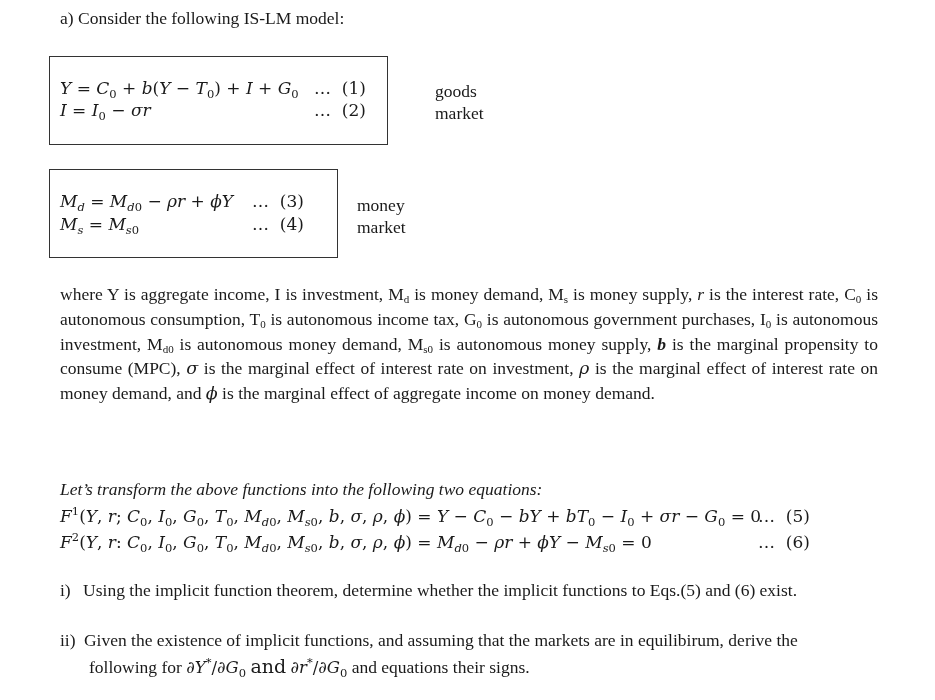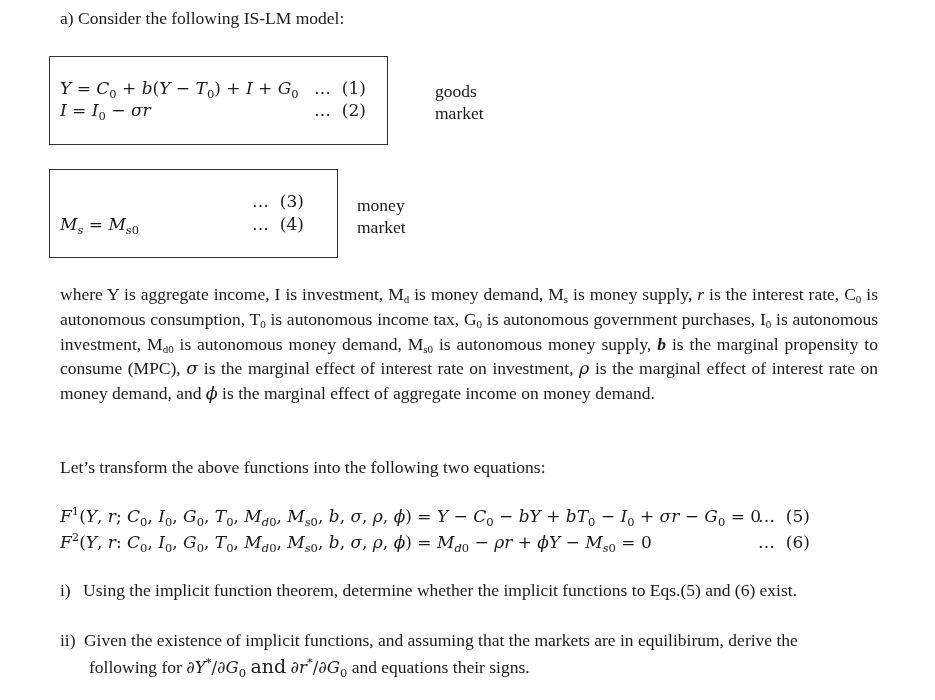--- a/index.html
+++ b/index.html
@@ -30,32 +30,33 @@
   <div class="m num" style="left:264px; top:21px;">…  (1)</div>
   <div class="m eqline" style="left:10px; top:43px;"><i>I</i> = <i>I</i><sub>0</sub> − <i>σr</i></div>
   <div class="m num" style="left:264px; top:43px;">…  (2)</div>
 </div>
 <div class="abs label" style="left:407px; top:80px;margin-left:28px;">
   <div>goods</div>
   <div>market</div>
 </div>
 
 <div class="abs box" style="left:49px; top:169px; width:287px; height:87px;">
+  <div class="m eqline" style="left:10px; top:21px;"><i>M</i><sub><i>d</i></sub> = <i>M</i><sub><i>d</i>0</sub> − <i>ρr</i> + <i>ϕY</i></div>
   <div class="m num" style="left:202px; top:21px;">…  (3)</div>
   <div class="m eqline" style="left:10px; top:44px;"><i>M</i><sub><i>s</i></sub> = <i>M</i><sub><i>s</i>0</sub></div>
   <div class="m num" style="left:202px; top:44px;">…  (4)</div>
 </div>
 <div class="abs label" style="left:357px; top:194px;">
   <div>money</div>
   <div>market</div>
 </div>
 
 <div class="abs txt para" style="left:60px; top:282px; width:818px; line-height:24.8px;">where Y is aggregate income, I is investment, M<sub>d</sub> is money demand, M<sub>s</sub> is money supply, <i>r</i> is the interest rate, C<sub>0</sub> is autonomous consumption, T<sub>0</sub> is autonomous income tax, G<sub>0</sub> is autonomous government purchases, I<sub>0</sub> is autonomous investment, M<sub>d0</sub> is autonomous money demand, M<sub>s0</sub> is autonomous money supply, <b><i>b</i></b> is the marginal propensity to consume (MPC), <i class="math">σ</i> is the marginal effect of interest rate on investment, <i class="math">ρ</i> is the marginal effect of interest rate on money demand, and <i class="math">ϕ</i> is the marginal effect of aggregate income on money demand.</div>
 
-<div class="abs txt" style="left:60px; top:455px;">Let’s transform the above functions into the following two equations:</div>
+<div class="abs txt" style="left:60px; top:477px;font-style:italic;">Let’s transform the above functions into the following two equations:</div>
 
 <div class="abs m" style="left:60px; top:506px;"><i>F</i><sup>1</sup>(<i>Y</i>, <i>r</i>; <i>C</i><sub>0</sub>, <i>I</i><sub>0</sub>, <i>G</i><sub>0</sub>, <i>T</i><sub>0</sub>, <i>M</i><sub><i>d</i>0</sub>, <i>M</i><sub><i>s</i>0</sub>, <i>b</i>, <i>σ</i>, <i>ρ</i>, <i>ϕ</i>) = <i>Y</i> − <i>C</i><sub>0</sub> − <i>bY</i> + <i>bT</i><sub>0</sub> − <i>I</i><sub>0</sub> + <i>σr</i> − <i>G</i><sub>0</sub> = 0</div>
 <div class="abs m" style="left:758px; top:506px;">…  (5)</div>
 <div class="abs m" style="left:60px; top:532px;"><i>F</i><sup>2</sup>(<i>Y</i>, <i>r</i>: <i>C</i><sub>0</sub>, <i>I</i><sub>0</sub>, <i>G</i><sub>0</sub>, <i>T</i><sub>0</sub>, <i>M</i><sub><i>d</i>0</sub>, <i>M</i><sub><i>s</i>0</sub>, <i>b</i>, <i>σ</i>, <i>ρ</i>, <i>ϕ</i>) = <i>M</i><sub><i>d</i>0</sub> − <i>ρr</i> + <i>ϕY</i> − <i>M</i><sub><i>s</i>0</sub> = 0</div>
 <div class="abs m" style="left:758px; top:532px;">…  (6)</div>
 
 <div class="abs q" style="left:60px; top:580px;">
   <span>i)</span>
   <span style="margin-left:8px;">Using the implicit function theorem, determine whether the implicit functions to Eqs.(5) and (6) exist.</span>
 </div>

